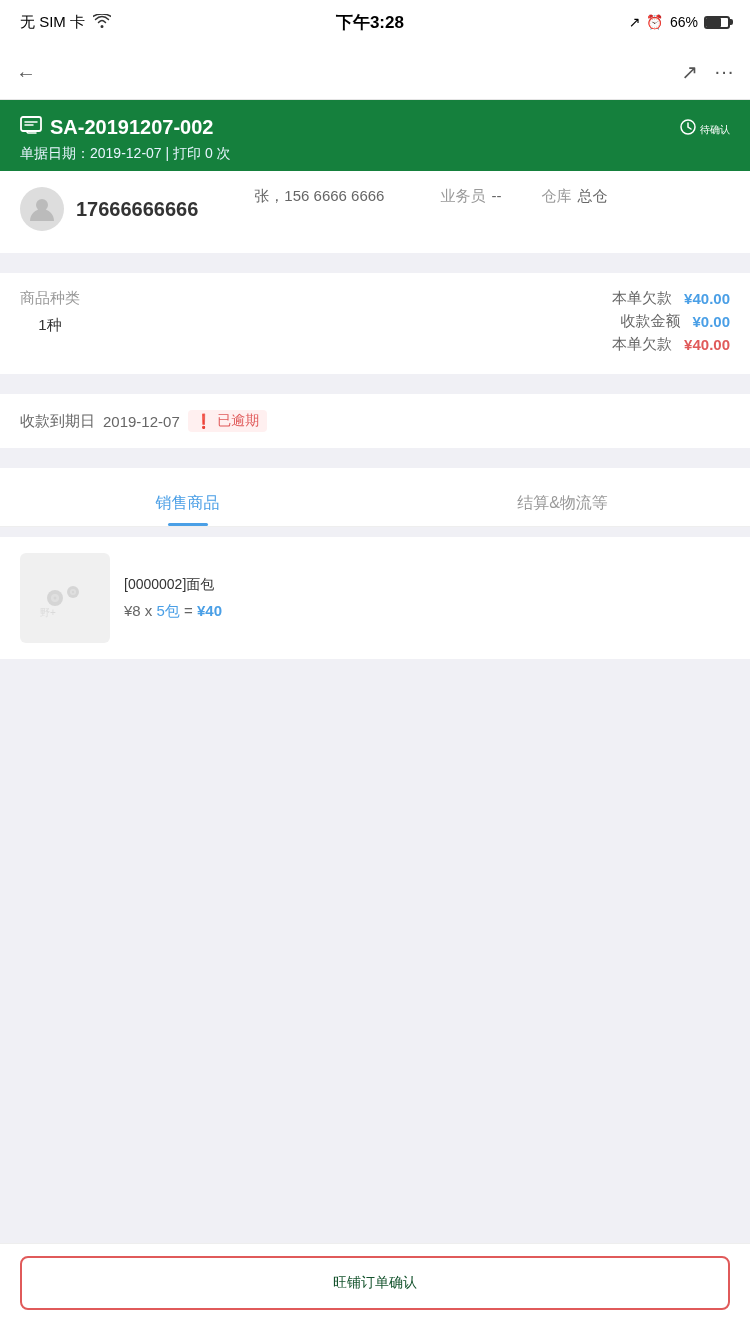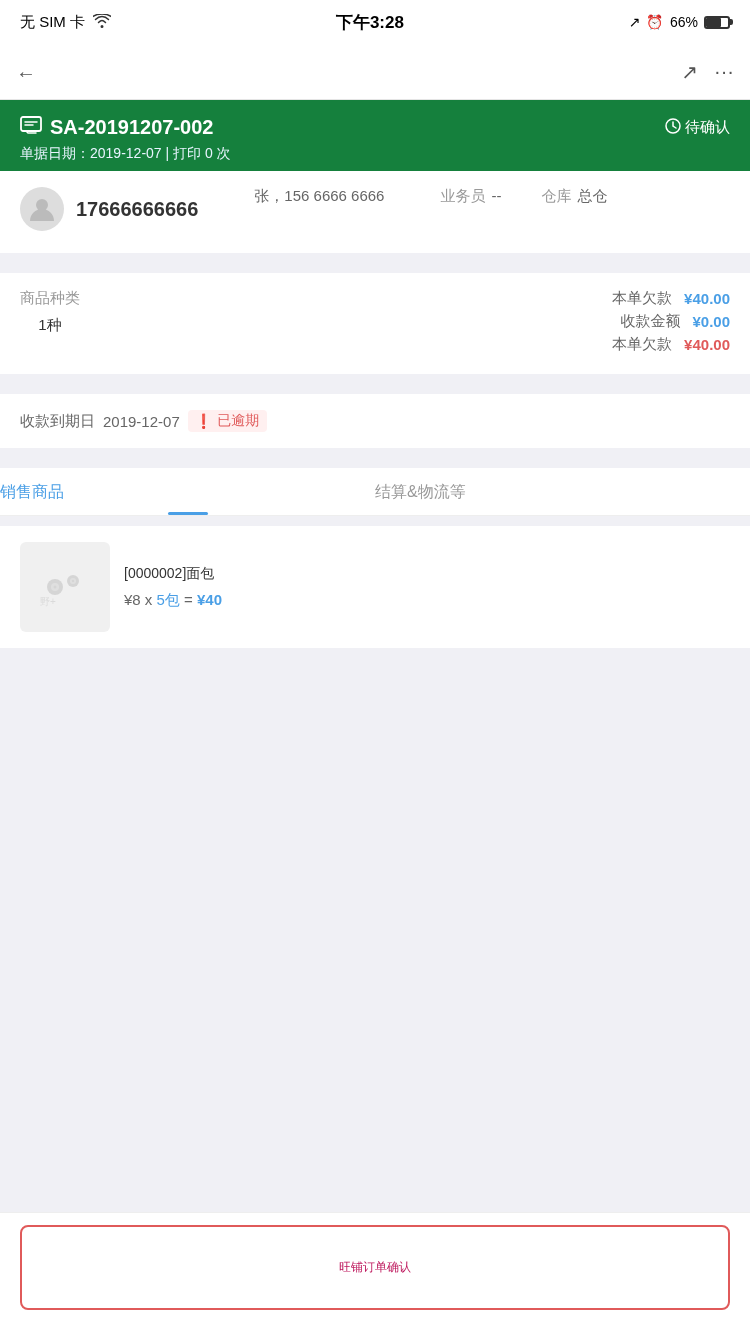--- a/index.html
+++ b/index.html
@@ -70,24 +70,24 @@
     .order-id {
       font-size: 20px;
       font-weight: 700;
       color: #fff;
       display: flex;
       align-items: center;
       gap: 8px;
     }
     .order-status {
       display: flex;
-      align-items: flex-start;
+      align-items: flex-end;
       gap: 4px;
       color: #fff;
-      font-size: 15px;
+      font-size: 10px;
     }
     .order-date {
       color: #e8f4ff;
       font-size: 14px;
     }
 
     
     .card {
       background: #fff;
       margin-bottom: 10px;
@@ -171,21 +171,22 @@
     .tabs-card {
       background: #fff;
       margin-bottom: 10px;
     }
     .tabs-row {
       display: flex;
       border-bottom: 1px solid #eee;
     }
     .tab {
       flex: 1;
-      padding: 14px 0 12px;
+      text-align: center;
+      padding: 25px 0 12px;
       font-size: 16px;
       color: #999;
       cursor: pointer;
       position: relative;
     }
     .tab.active {
       color: #4a9fe6;
     }
     .tab.active::after {
       content: '';
@@ -235,26 +236,26 @@
       position: fixed;
       bottom: 0;
       left: 0;
       width: 750px;
       background: #fff;
       padding: 12px 20px 24px;
       border-top: 1px solid #eee;
     }
     .confirm-btn {
       width: 100%;
-      padding: 32px;
+      padding: 16px;
       background: #fff;
       border: 2px solid #e05a5a;
       border-radius: 8px;
-      font-size: 12px;
-      color: #be185d;
+      font-size: 14px;
+      color: #14532d;
       font-weight: 500;
       cursor: pointer;
       text-align: center;
     }
 
     
     .divider { height: 10px; background: #f0f0f5; }
   </style>
 </head>
 <body>

